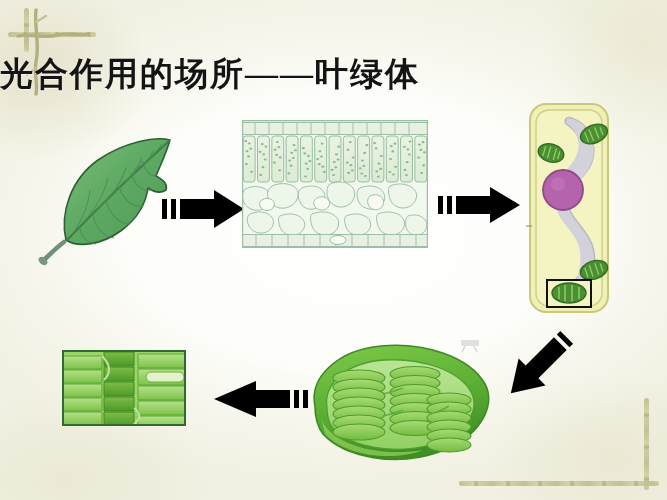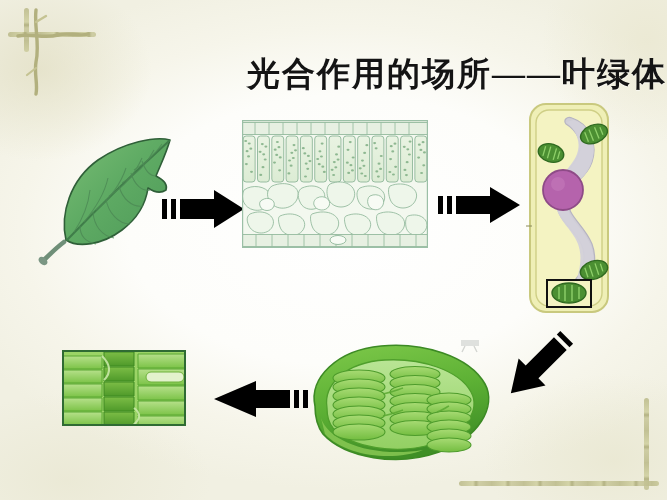--- a/index.html
+++ b/index.html
@@ -50,21 +50,21 @@
     border-radius: 3px;
     opacity: .85;
   }
 
   
   #title {
     position: absolute;
     left: 0;
     top: 52px;
     width: 667px;
-    text-align: right;
+    text-align: left;
     font-size: 33px;
     line-height: 44px;
     font-weight: 700;
     color: #141414;
     letter-spacing: 2px;
     text-shadow: 0 1px 0 rgba(255,255,255,.6);
     white-space: nowrap;
   }
 
   

